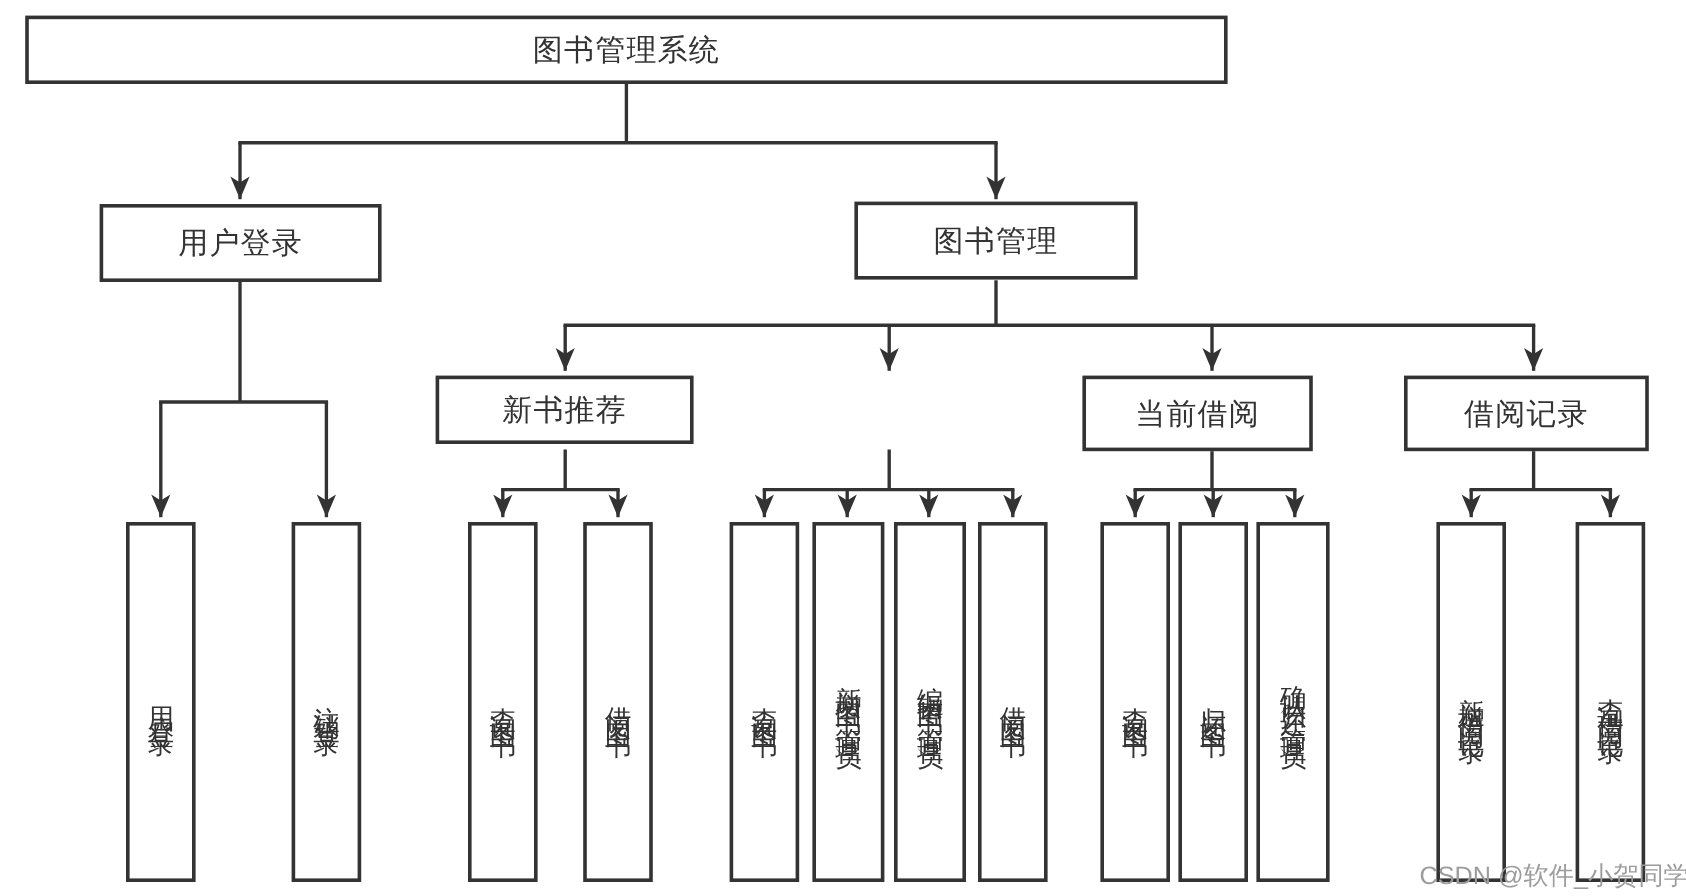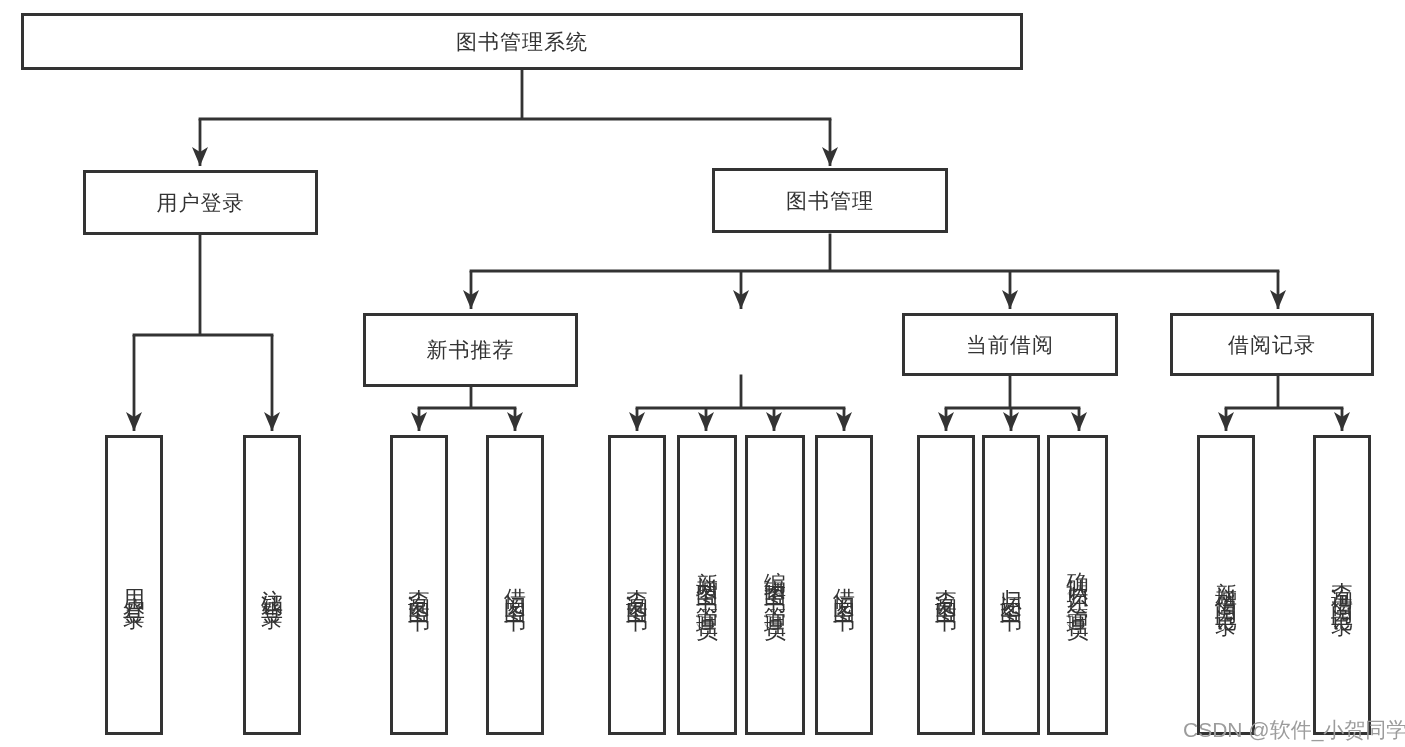--- a/index.html
+++ b/index.html
@@ -14,38 +14,38 @@
   .node{
     position:absolute;
     box-sizing:border-box;
     background:#ffffff;
     border:3px solid #333333;
     color:#333333;
     display:flex;
     align-items:center;
     justify-content:center;
     z-index:2;
-    font-size:21px;
+    font-size:25px;
     letter-spacing:1px;
     text-align:center;
   }
   .leaf{
     writing-mode:vertical-rl;
     text-orientation:mixed;
     font-size:22px;
     letter-spacing:7px;
     line-height:1.1;
   }
   
   #n-root{left:21px;top:13px;width:1002px;height:57px;}
   #n-user-login{left:83px;top:170px;width:235px;height:65px;}
   #n-book-mgmt{left:712px;top:168px;width:236px;height:65px;}
-  #n-new-rec{left:363px;top:313px;width:215px;height:74px;}
+  #n-new-rec{left:363px;top:313px;width:215px;height:57px;}
   #n-book-borrow{left:633px;top:313px;width:216px;height:63px;}
-  #n-current-borrow{left:902px;top:313px;width:216px;height:63px;}
+  #n-current-borrow{left:902px;top:313px;width:192px;height:63px;}
   #n-borrow-records{left:1170px;top:313px;width:204px;height:63px;}
   .leaf{top:435px;width:58px;height:300px;}
   #l1{left:105px;}  #l2{left:243px;}
   #l3{left:390px;}  #l4{left:486px;}
   #l5{left:608px;}  #l6{left:677px;width:60px;}
   #l7{left:745px;width:60px;}  #l8{left:815px;}
   #l9{left:917px;}  #l10{left:982px;}
   #l11{left:1047px;width:61px;}
   #l12{left:1197px;} #l13{left:1313px;}
   .watermark{

